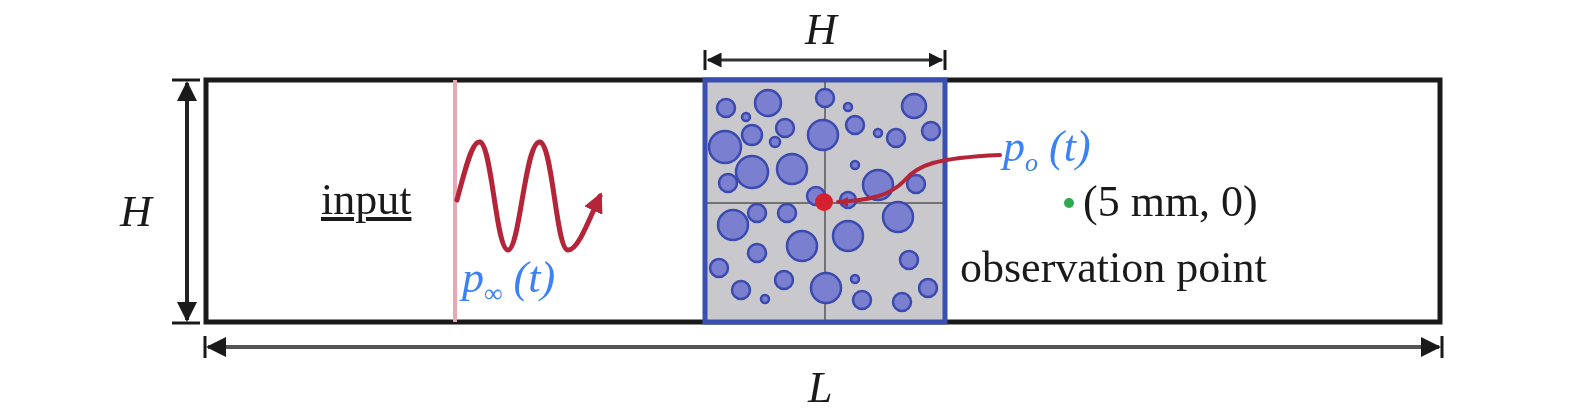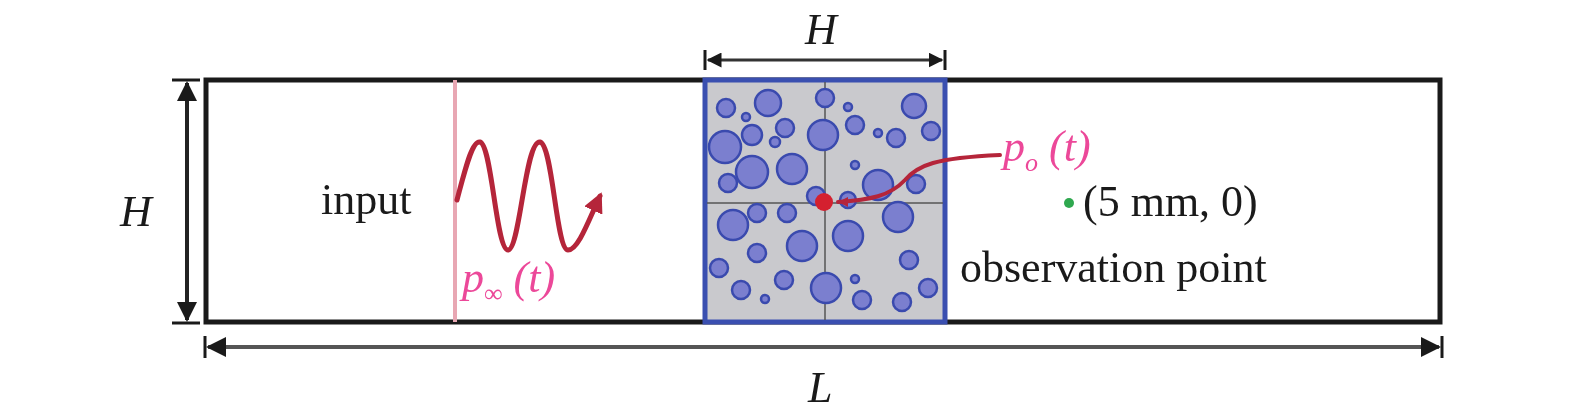--- a/index.html
+++ b/index.html
@@ -1,20 +1,20 @@
 <!DOCTYPE html>
 <html><head>
   <meta charset="utf-8">
   <style>
     html, body { margin: 0; padding: 0; background: #ffffff; }
     body { width: 1575px; height: 420px; position: relative; overflow: hidden; }
     #diagram { position: absolute; left: 0; top: 0; }
     .lbl { position: absolute; font-family: "Liberation Serif", "DejaVu Serif", serif; white-space: nowrap; line-height: 1; }
     .ital { font-style: italic; }
-    .red { color: #ec4899; }
+    .red { color: #3b82f6; }
     .black { color: #1a1a1a; }
   </style>
 </head>
 <body>
 
 <svg id="diagram" width="1575" height="420" viewBox="0 0 1575 420" xmlns="http://www.w3.org/2000/svg">
   <defs>
     <marker id="arrowBlack" viewBox="0 0 10 10" refX="9" refY="5" markerWidth="5" markerHeight="5" orient="auto-start-reverse">
       <path d="M0,0 L10,5 L0,10 z" fill="#1a1a1a"></path>
     </marker>
@@ -102,21 +102,21 @@
 
   <circle cx="1069" cy="203" r="5" fill="#2fa84f"></circle>
 </svg>
 
 <div class="lbl ital black" style="left:805px; top:8px; font-size:44px;">H</div>
 
 <div class="lbl ital black" style="left:120px; top:190px; font-size:44px;">H</div>
 
 <div class="lbl ital black" style="left:808px; top:366px; font-size:44px;">L</div>
 
-<div class="lbl black" style="left:321px; top:178px; font-size:44px;">input</div>
+<div class="lbl black" style="left:321px; top:178px; font-size:44px;text-decoration:underline;">input</div>
 
 <div class="lbl red" style="left:462px; top:256px; font-size:44px;">
   <span class="ital">p</span><sub style="font-size:26px;">∞</sub>
   <span class="ital">(t)</span>
 </div>
 
 <div class="lbl red" style="left:1003px; top:125px; font-size:44px;">
   <span class="ital">p</span><sub class="ital" style="font-size:26px;">o</sub>
   <span class="ital">(t)</span>
 </div>

